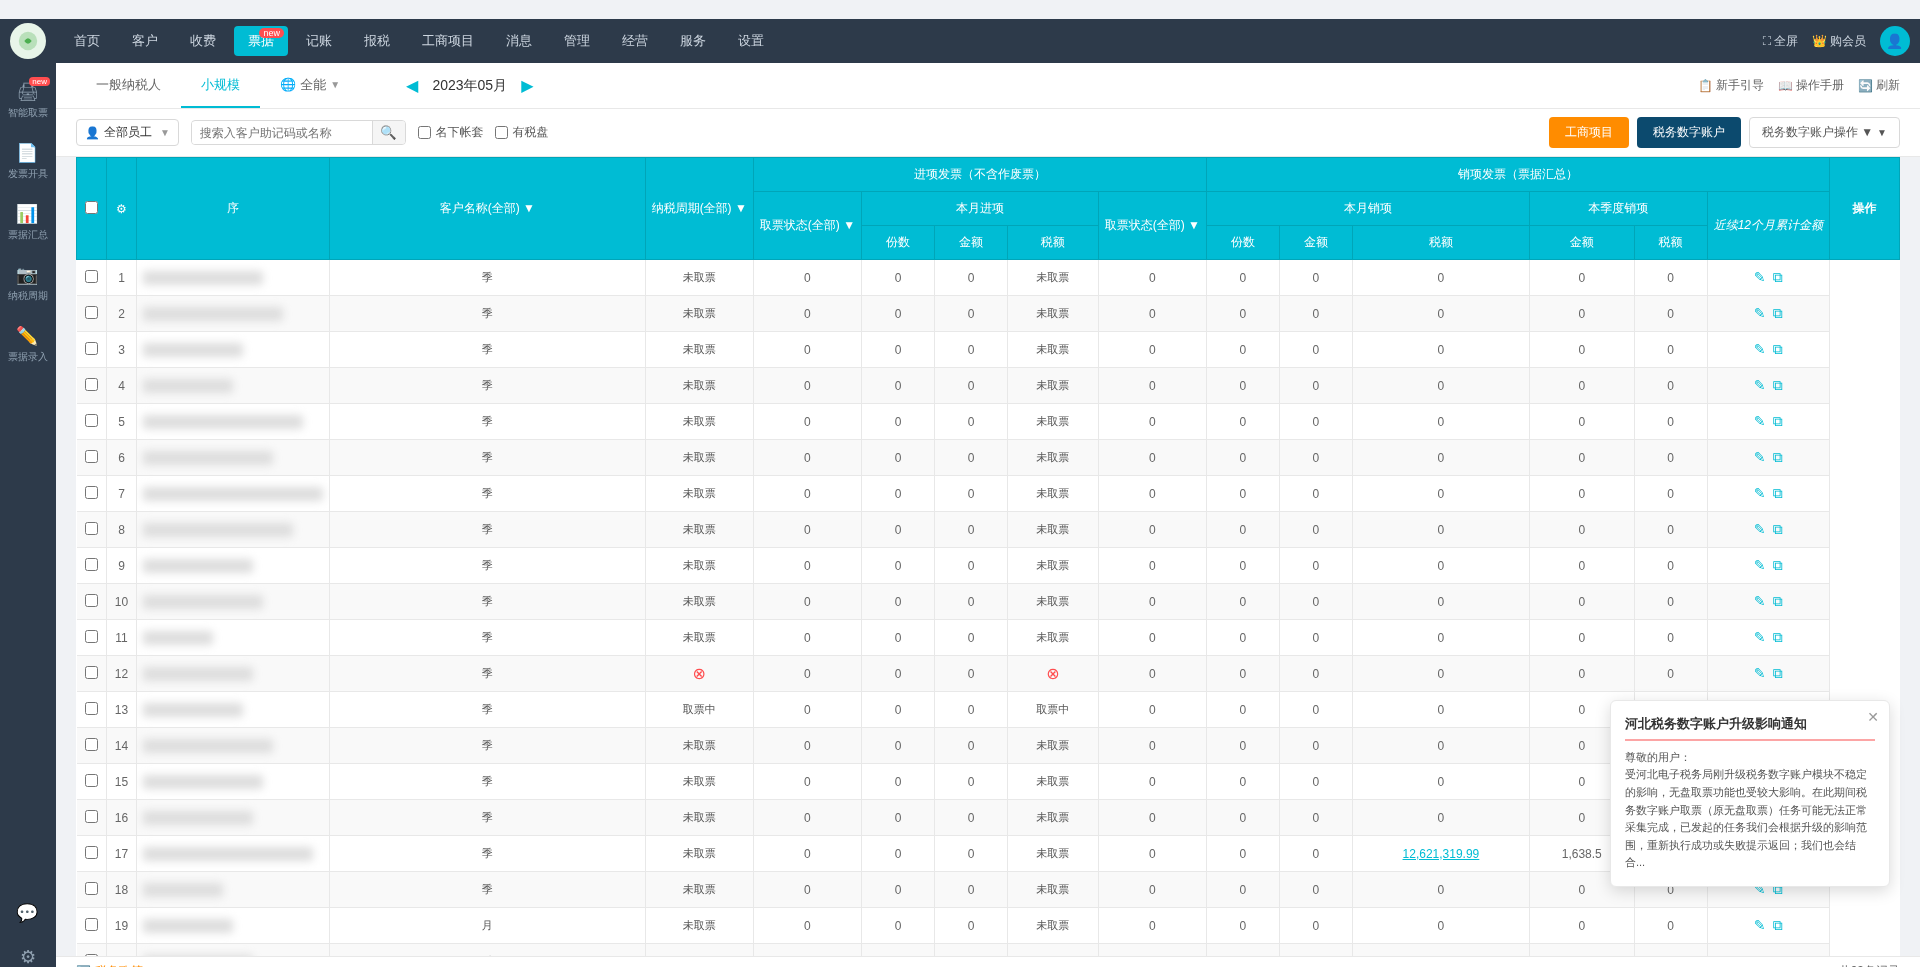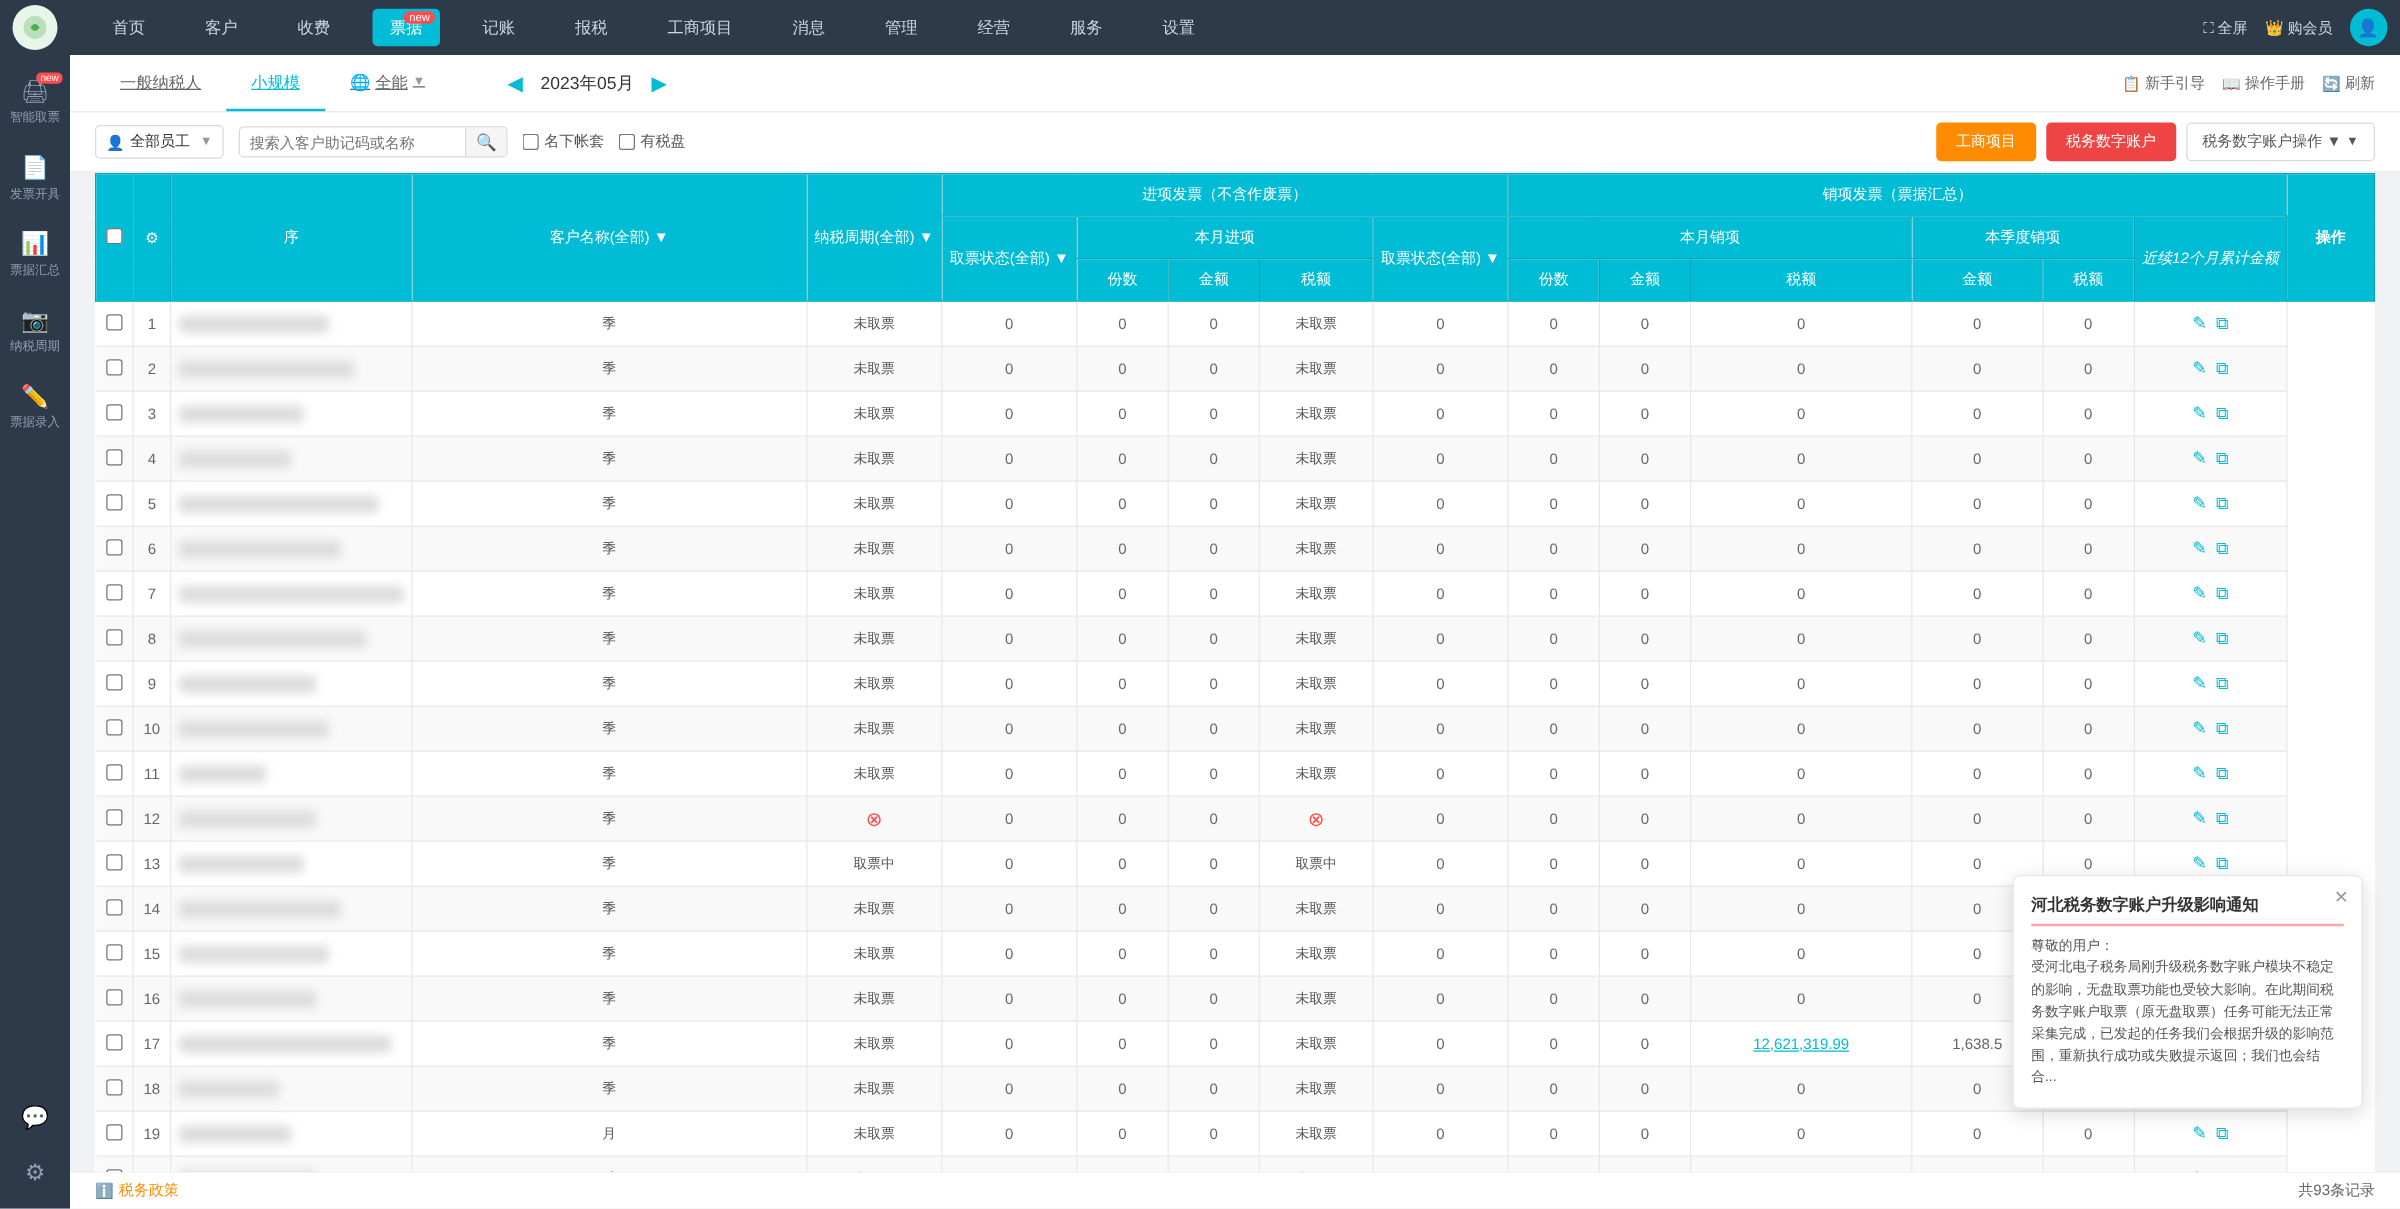--- a/index.html
+++ b/index.html
@@ -1,54 +1,54 @@
 <!DOCTYPE html>
 <html><head>
   <meta charset="utf-8">
   <style>
     * { box-sizing: border-box; margin: 0; padding: 0; }
     body { font-family: 'Microsoft YaHei', Arial, sans-serif; font-size: 12px; background: #f0f2f5; color: #333; width: 1920px; min-height: 967px; overflow-x: hidden; }
 
     
-    .top-nav { display: flex; align-items: center; background: #2d3a4a; height: 44px; padding: 0 10px; color: #fff; gap: 20px; }
+    .top-nav { display: flex; align-items: center; background: #2d3a4a; height: 44px; padding: 0 10px; color: #fff; gap: 4px; margin-top: 19px; }
     .top-nav .logo { width: 36px; height: 36px; background: #e8f5e9; border-radius: 50%; display: flex; align-items: center; justify-content: center; margin-right: 10px; }
     .top-nav .logo svg { width: 22px; height: 22px; }
     .nav-item { padding: 6px 14px; cursor: pointer; font-size: 13px; color: #cdd6e0; border-radius: 4px; white-space: nowrap; position: relative; }
     .nav-item.active { background: #00bcd4; color: #fff; }
     .nav-badge { position: absolute; top: 2px; right: 4px; background: #ff4d4f; color: #fff; font-size: 9px; border-radius: 6px; padding: 0 4px; }
     .top-nav-right { margin-left: auto; display: flex; align-items: center; gap: 14px; font-size: 12px; color: #cdd6e0; }
     .top-nav-right span { cursor: pointer; display: flex; align-items: center; gap: 3px; }
     .avatar { width: 30px; height: 30px; border-radius: 50%; background: #00bcd4; display: flex; align-items: center; justify-content: center; color: #fff; font-size: 14px; cursor: pointer; }
 
     
     .layout { display: flex; height: calc(967px - 44px); }
     .sidebar { width: 56px; background: #2d3a4a; display: flex; flex-direction: column; align-items: center; padding-top: 10px; gap: 6px; }
     .sidebar-item { display: flex; flex-direction: column; align-items: center; padding: 8px 4px; cursor: pointer; color: #8fa0b0; font-size: 10px; gap: 3px; width: 52px; border-radius: 4px; }
     .sidebar-item .icon { font-size: 18px; }
     .sidebar-new { position: relative; }
     .sidebar-new-badge { position: absolute; top: 4px; right: 4px; background: #ff4d4f; color: #fff; font-size: 8px; border-radius: 4px; padding: 0 3px; }
 
     
     .main-content { flex: 1; display: flex; flex-direction: column; background: #f0f2f5; overflow: hidden; }
-    .sub-tab { padding: 12px 20px; cursor: pointer; font-size: 13px; color: #666; border-bottom: 2px solid transparent; text-decoration: underline; }
+    .sub-tab { padding: 12px 20px; cursor: pointer; font-size: 13px; color: #666; border-bottom: 2px solid transparent; }
     .sub-tab.active { color: #00bcd4; border-bottom: 2px solid #00bcd4; font-weight: 500; }
     .period-nav { background: none; border: none; cursor: pointer; color: #00bcd4; font-size: 16px; padding: 2px 6px; }
     .period-text { font-size: 14px; font-weight: 500; color: #333; }
 
     
     .filter-bar { background: #fff; padding: 8px 20px; display: flex; align-items: center; gap: 12px; border-bottom: 1px solid #e8e8e8; }
     .filter-select { display: flex; align-items: center; border: 1px solid #d9d9d9; border-radius: 4px; padding: 4px 8px; font-size: 12px; gap: 4px; cursor: pointer; color: #333; background: #fff; min-width: 90px; }
     .search-box { display: flex; align-items: center; border: 1px solid #d9d9d9; border-radius: 4px; overflow: hidden; }
     .search-box input { border: none; outline: none; padding: 4px 8px; font-size: 12px; width: 180px; color: #999; }
     .search-btn { background: #f5f5f5; border: none; border-left: 1px solid #d9d9d9; padding: 4px 8px; cursor: pointer; }
     .checkbox-label { display: flex; align-items: center; gap: 4px; font-size: 12px; cursor: pointer; color: #555; }
     .checkbox-label input { cursor: pointer; }
     .filter-bar-right { margin-left: auto; display: flex; gap: 8px; }
     .btn-primary { background: #ff8c00; color: #fff; border: none; padding: 6px 16px; border-radius: 4px; cursor: pointer; font-size: 12px; white-space: nowrap; }
-    .btn-teal { background: #ef4444; color: #fff; border: none; padding: 6px 16px; border-radius: 4px; cursor: pointer; font-size: 12px; white-space: nowrap; }
+    .btn-teal { background: #0c4a6e; color: #fff; border: none; padding: 6px 16px; border-radius: 4px; cursor: pointer; font-size: 12px; white-space: nowrap; }
     .btn-outline { background: #fff; color: #555; border: 1px solid #d9d9d9; padding: 6px 12px; border-radius: 4px; cursor: pointer; font-size: 12px; white-space: nowrap; display: flex; align-items: center; gap: 4px; }
 
     
     .table-container { flex: 1; overflow: auto; padding: 0 20px 10px; }
     table { width: 100%; border-collapse: collapse; background: #fff; font-size: 12px; }
     thead tr th { background: #00bcd4; color: #fff; padding: 8px 6px; text-align: center; border: 1px solid #00a5b8; white-space: nowrap; font-weight: normal; position: sticky; top: 0; z-index: 2; }
     tbody tr { background: #fff; }
     tbody tr:nth-child(even) { background: #f9f9f9; }
     tbody td { padding: 7px 6px; text-align: center; border-bottom: 1px solid #e8e8e8; border-right: 1px solid #e8e8e8; color: #555; white-space: nowrap; }
     .td-name { text-align: left; max-width: 220px; overflow: hidden; }

